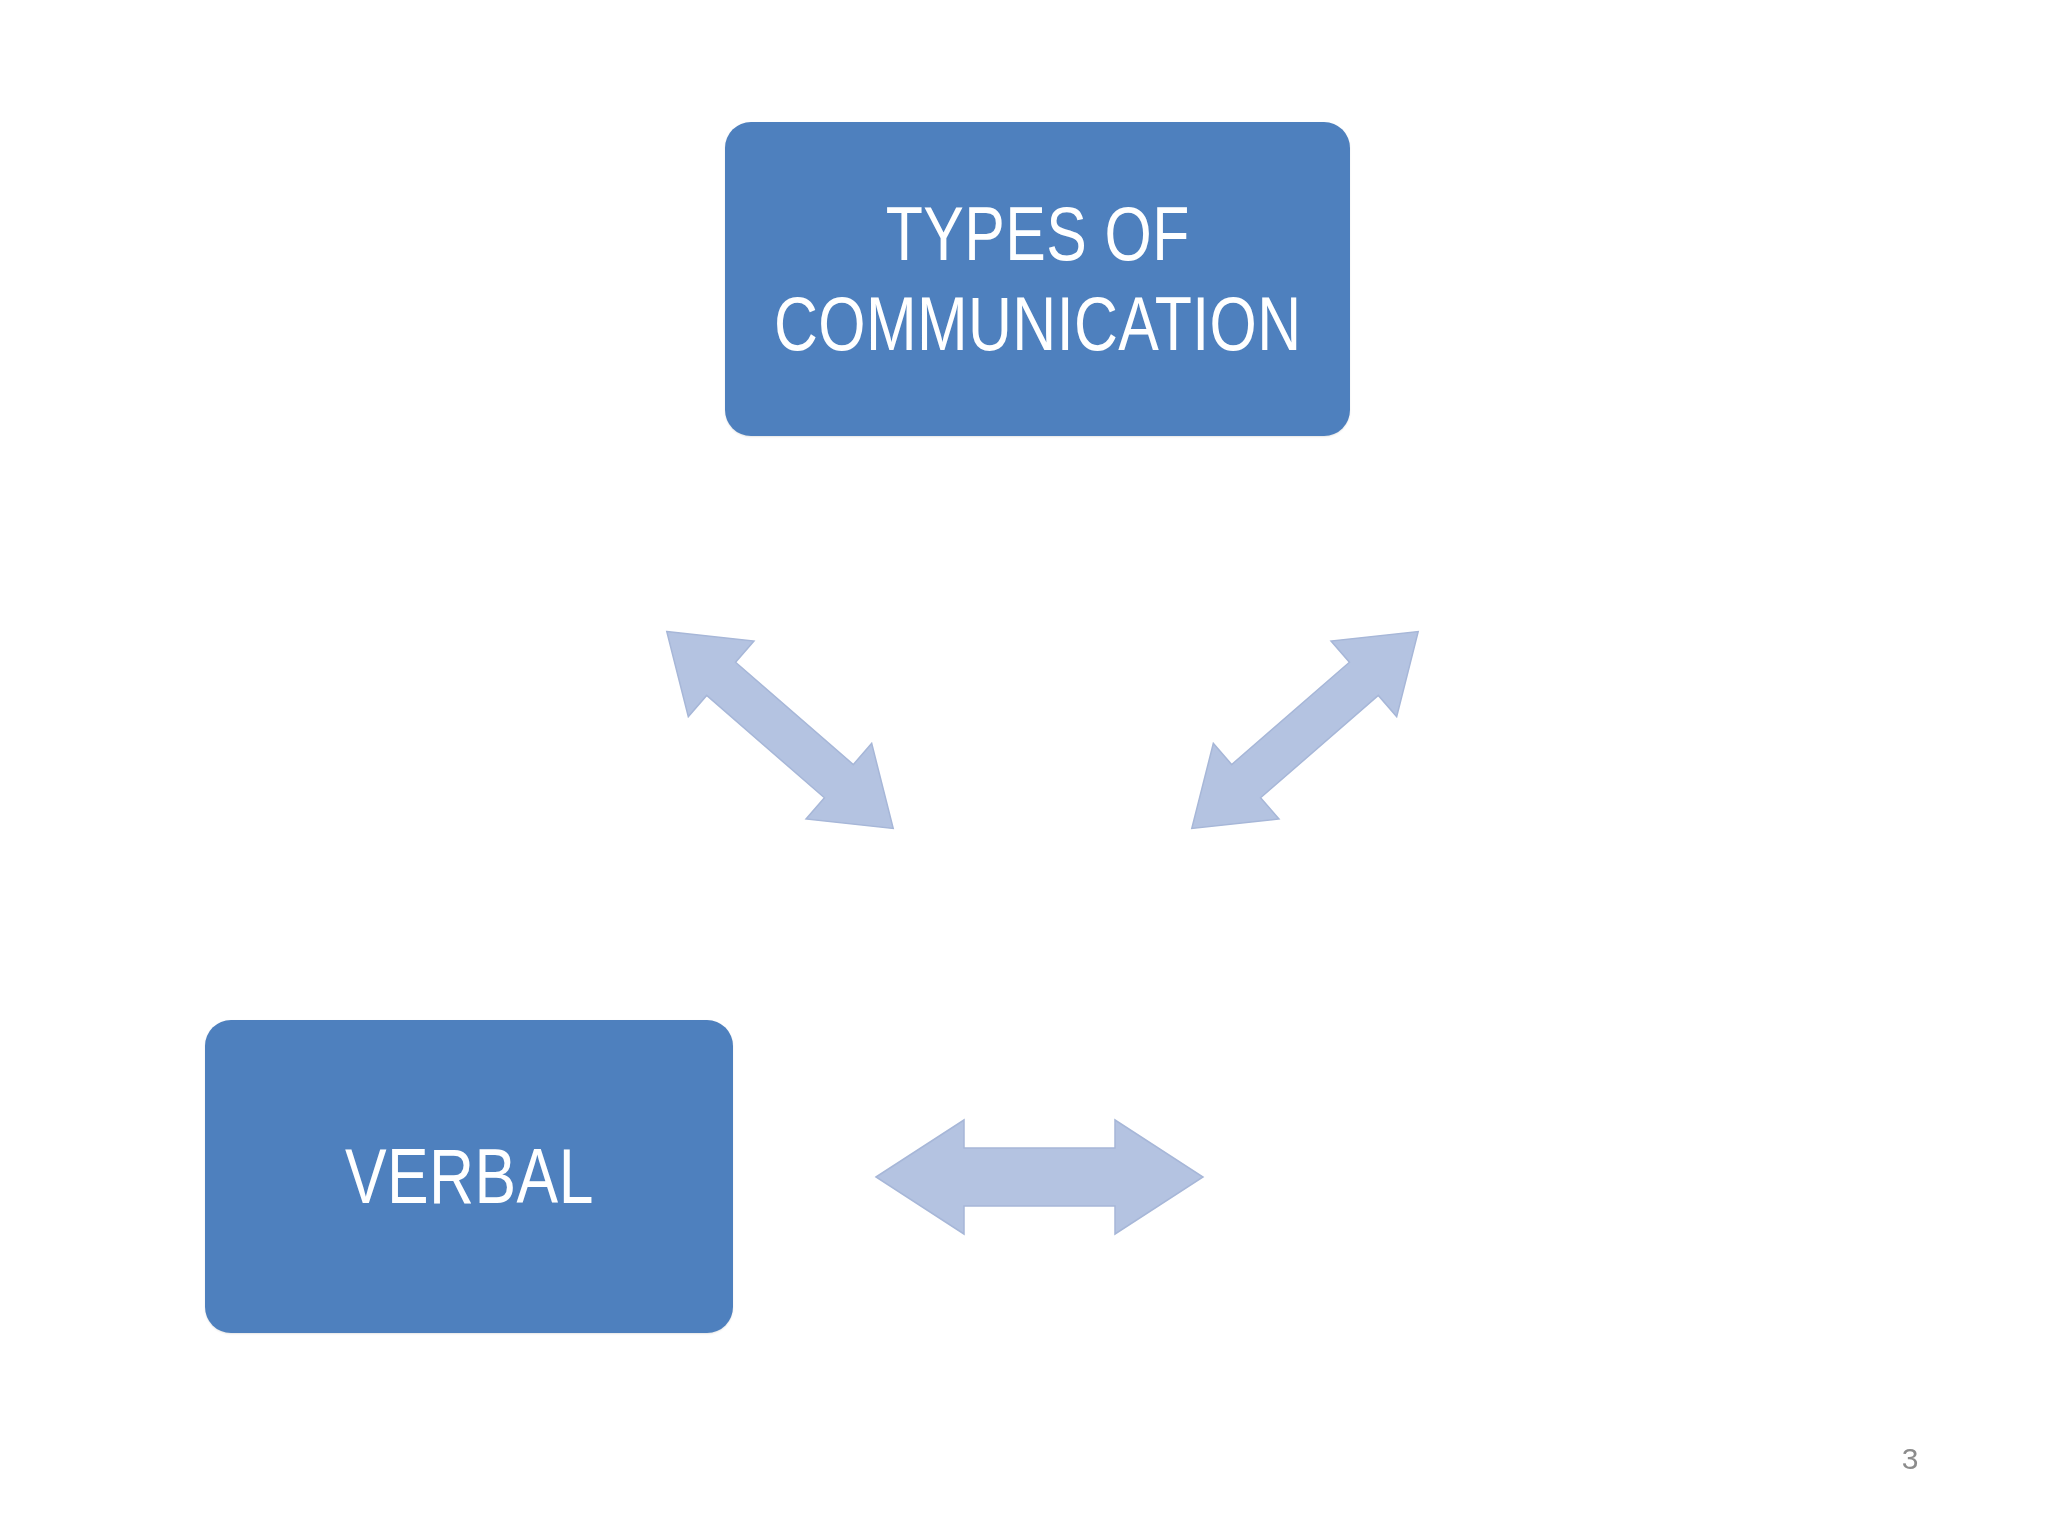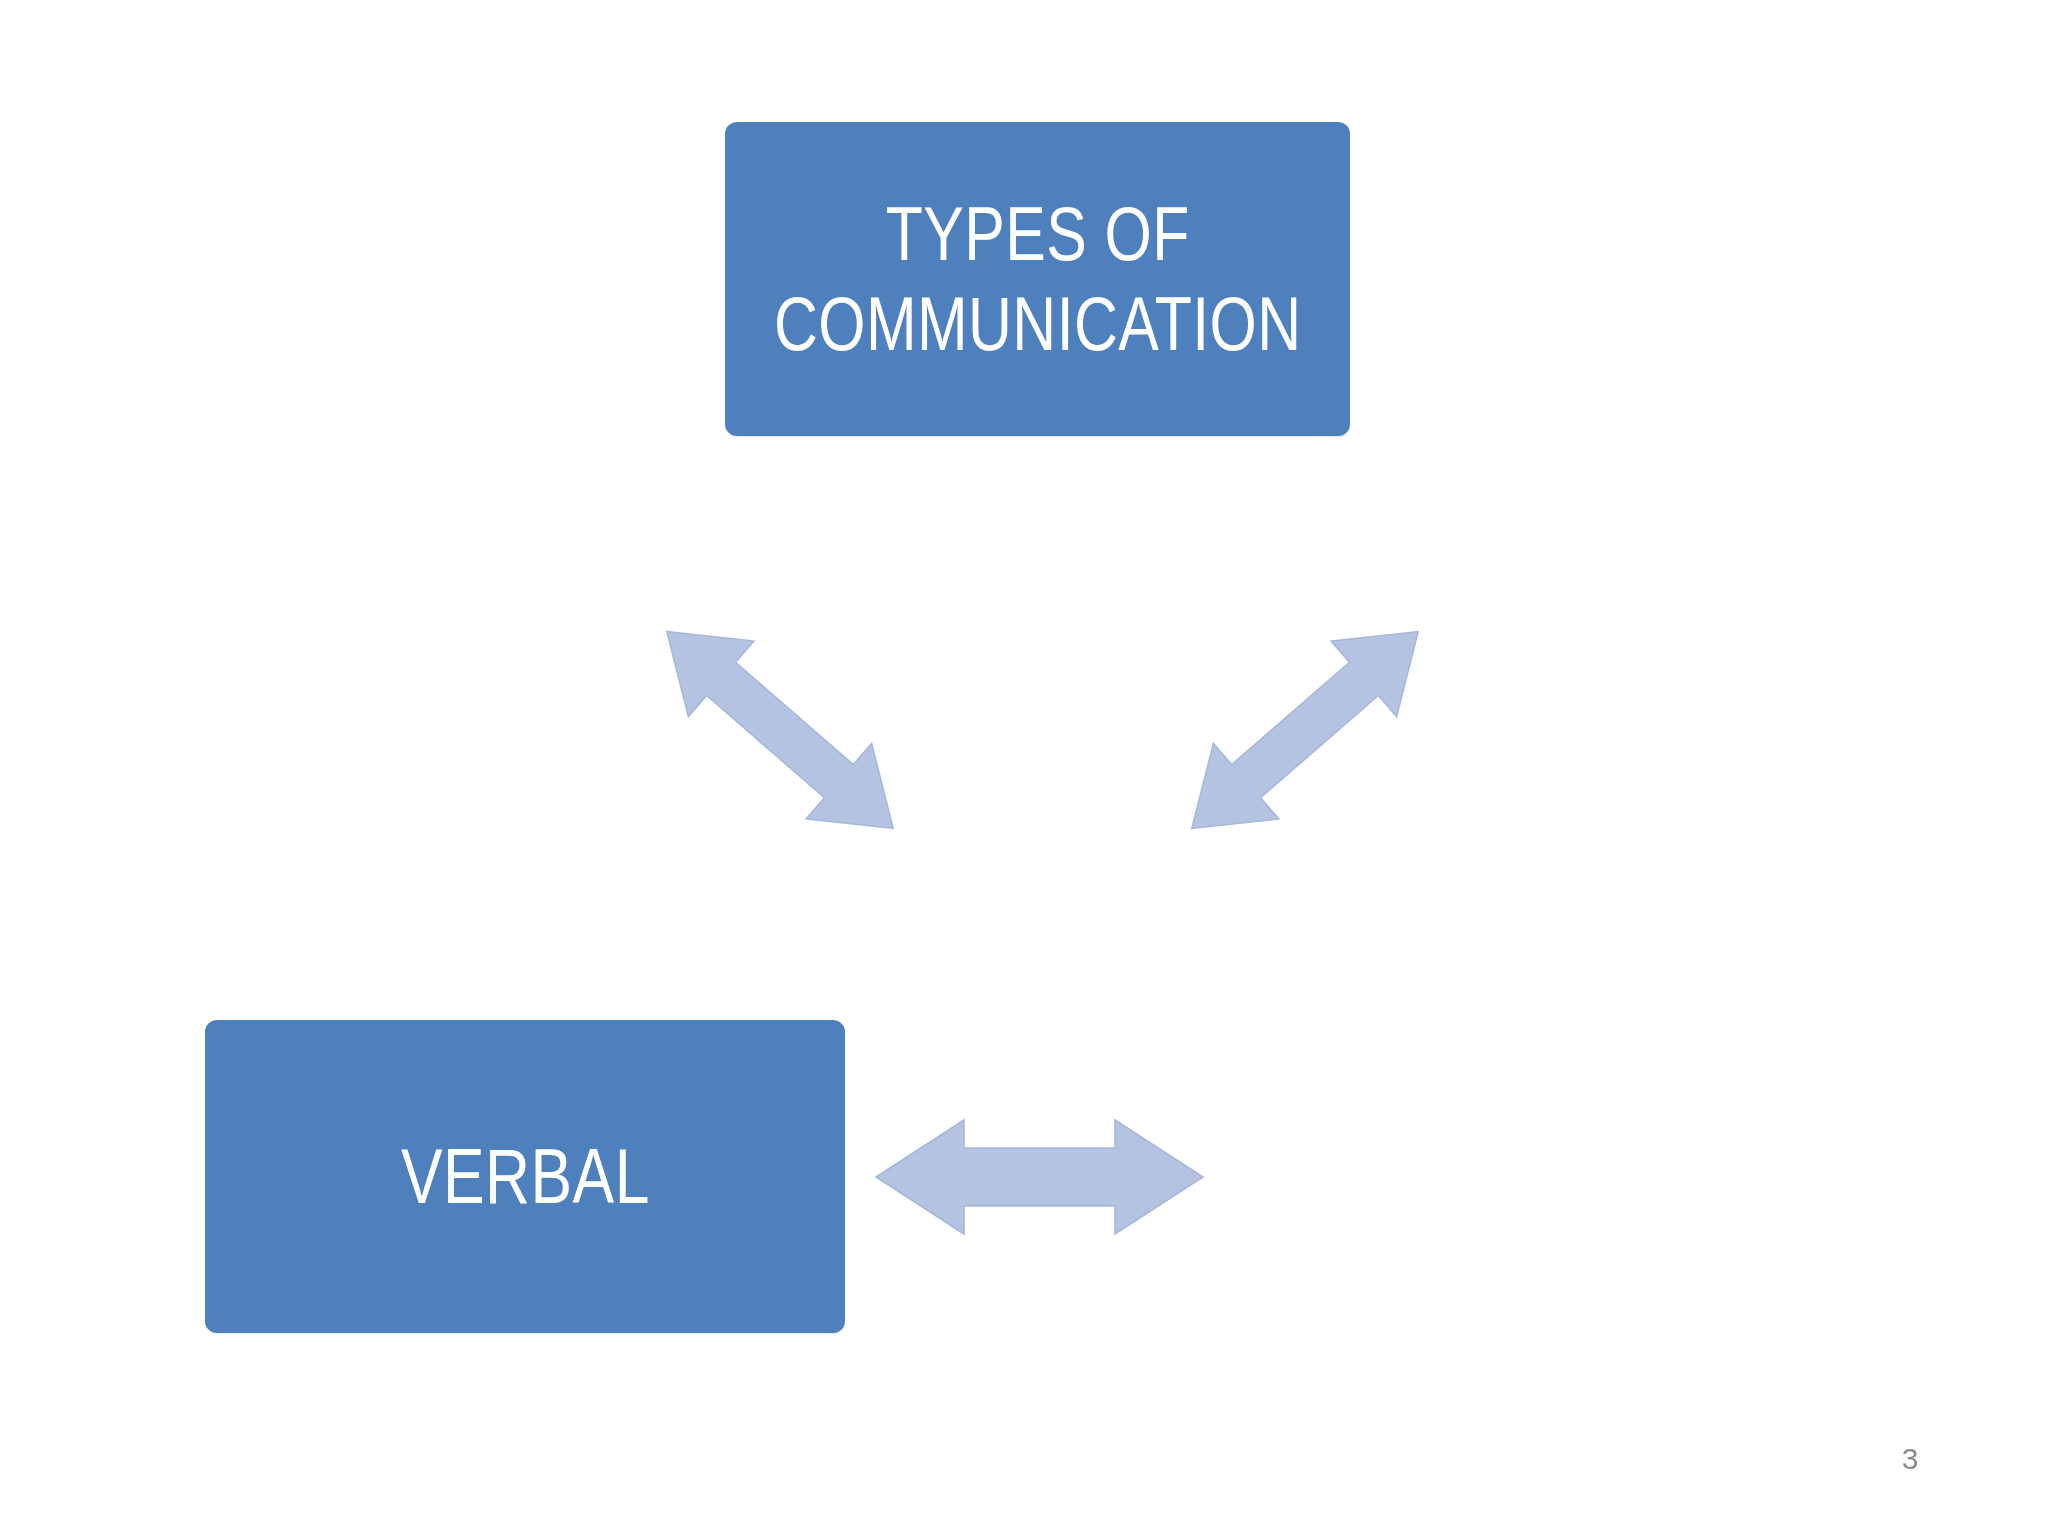--- a/index.html
+++ b/index.html
@@ -20,21 +20,21 @@
     left: 0;
     top: 0;
     width: 2048px;
     height: 1536px;
     background: #ffffff;
   }
 
   .node-box {
     position: absolute;
     background: #4E80BE;
-    border-radius: 12px;
+    border-radius: 26px;
     display: flex;
     align-items: center;
     justify-content: center;
     box-sizing: border-box;
     box-shadow: 0 1px 2px rgba(0,0,0,0.10);
   }
 
   .node-label {
     color: #FFFFFF;
     text-align: center;
@@ -55,21 +55,21 @@
     height: 314px;
   }
   #node-top .node-label {
     font-size: 76px;
   }
 
   
   #node-left {
     left: 205px;
     top: 1020px;
-    width: 640px;
+    width: 528px;
     height: 313px;
   }
   #node-left .node-label {
     font-size: 78px;
   }
 
   
   #node-right {
     left: 1262px;
     top: 1020px;

